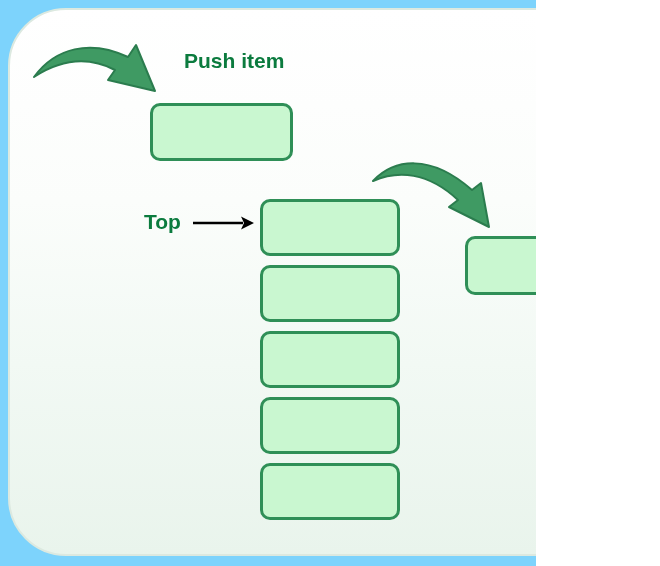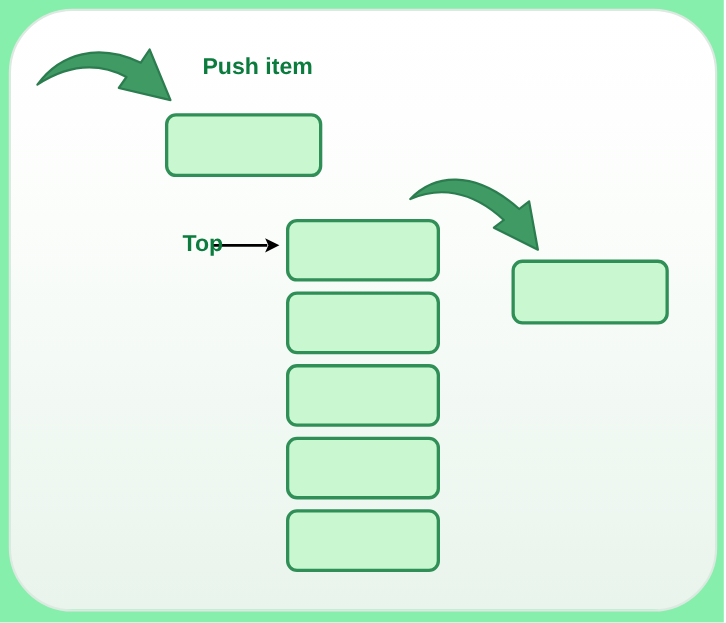--- a/index.html
+++ b/index.html
@@ -1,20 +1,20 @@
 <!DOCTYPE html>
 <html><head>
 <meta charset="utf-8">
 <style>
   html,body{margin:0;padding:0;background:#ffffff;}
   body{font-family:"Liberation Sans", sans-serif;}
   .canvas{
     position:relative;
-    width:658px;height:566px;
-    background:#86efac;
+    width:536px;height:566px;
+    background:#7dd3fc;
     overflow:hidden;
   }
   .panel{
     position:absolute;
     left:8px;top:8px;
     width:644px;height:548px;
     border:2px solid #dcе9e0;
     border:2px solid #dce9e0;
     border-radius:58px;
     background:linear-gradient(180deg,#ffffff 0%,#fbfdfb 35%,#f2f9f4 65%,#e9f4ec 100%);
@@ -27,21 +27,21 @@
   .label{
     position:absolute;
     color:#0b7b3e;
     font-weight:bold;
     font-size:21px;
     line-height:26px;
     white-space:nowrap;
   }
   .push-label{left:184px;top:48px;}
   .pop-label{left:507px;top:186px;}
-  .top-label{left:144px;top:209px;margin-left:22px;}
+  .top-label{left:144px;top:209px;}
   .item-box{
     background:#c9f7d0;
     border:3px solid #2f8f57;
     border-radius:10px;
     box-sizing:border-box;
   }
   .push-box{
     position:absolute;left:150px;top:103px;
     width:143px;height:58px;
   }

